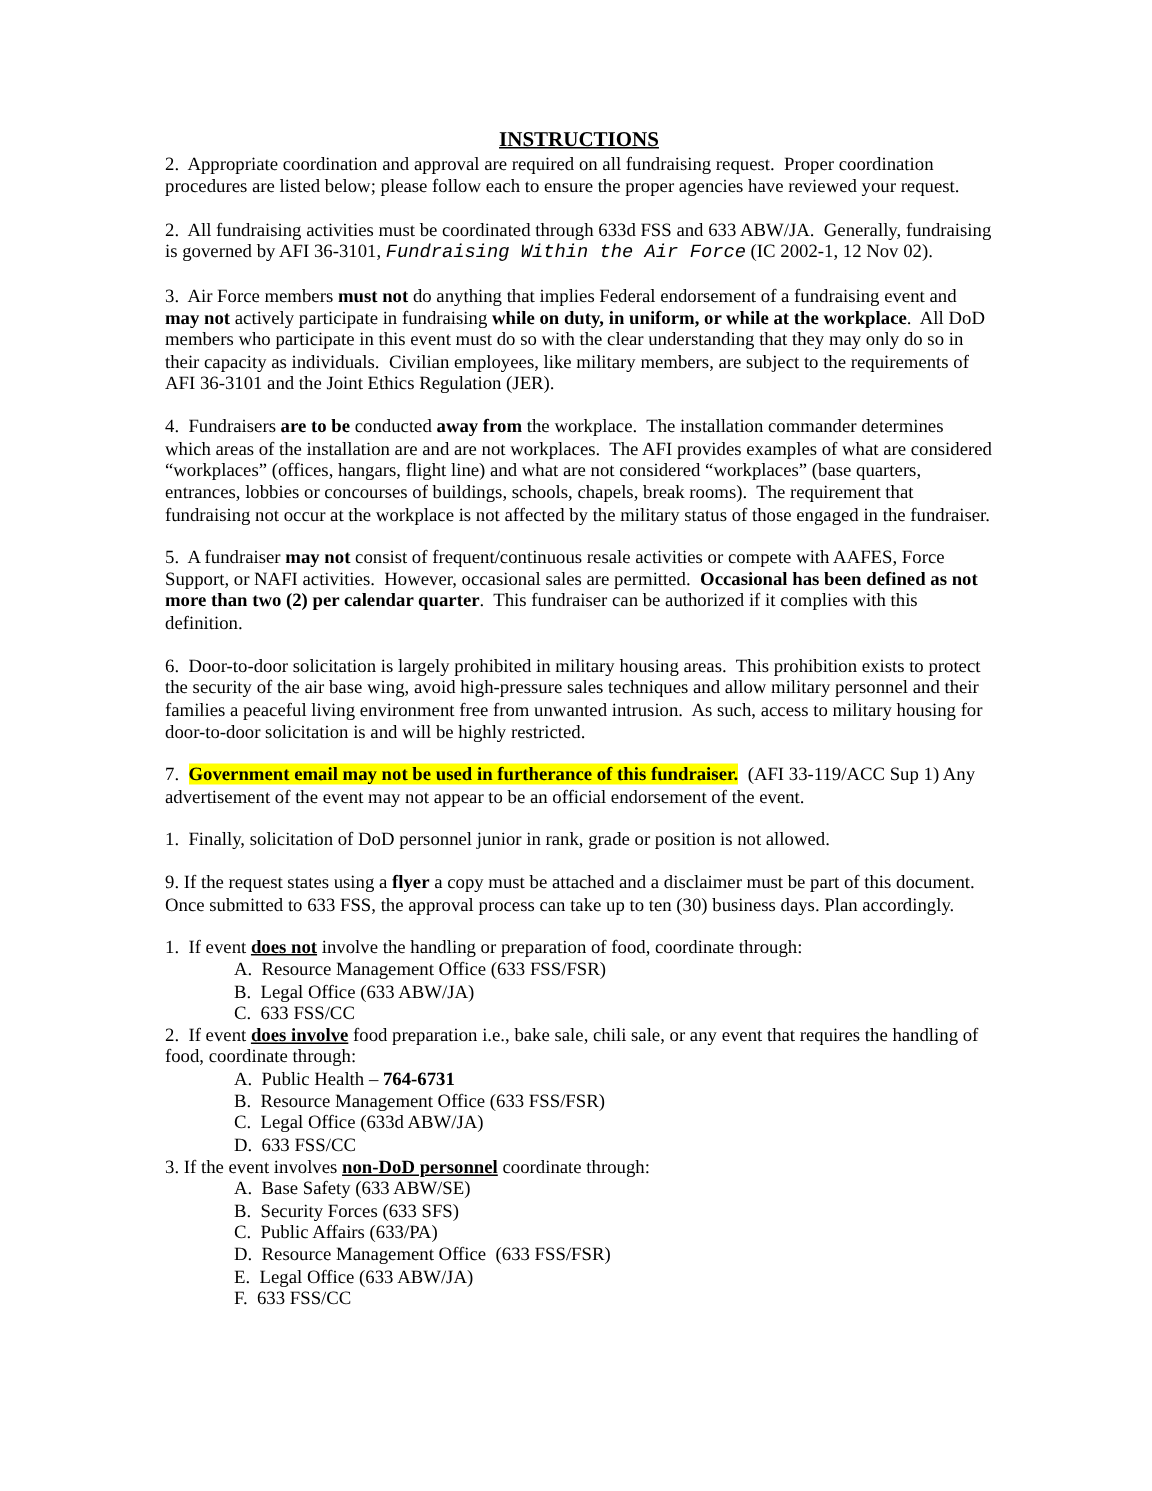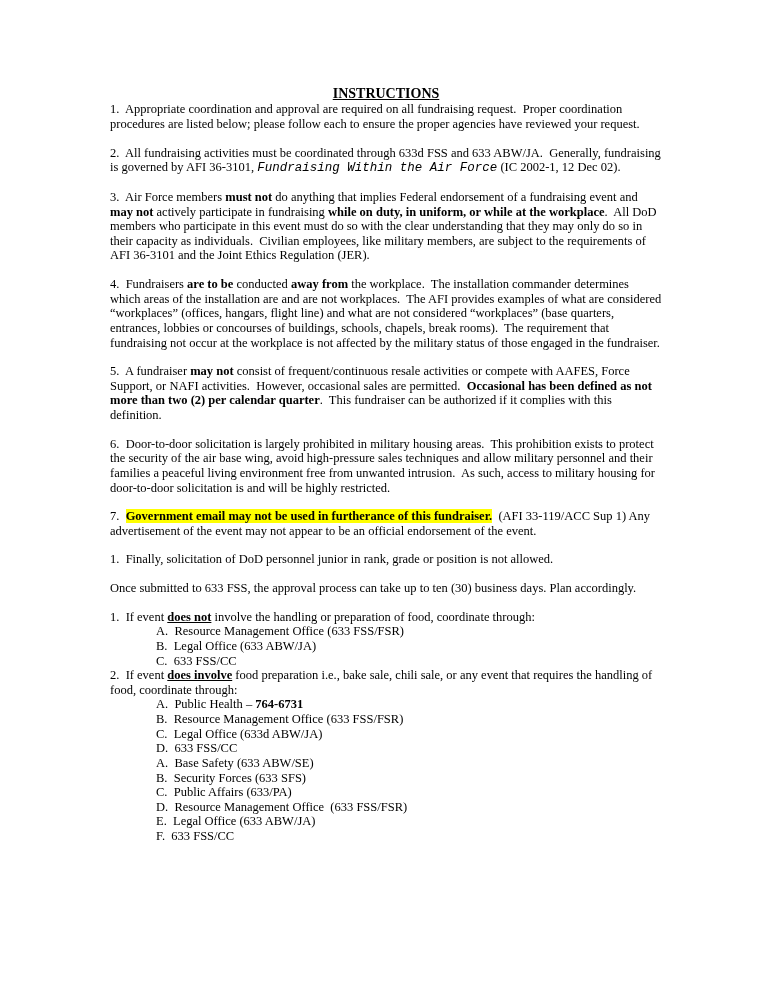--- a/index.html
+++ b/index.html
@@ -27,38 +27,40 @@
   .i  { font-style: italic; font-family: Liberation Mono, monospace; }
   .u  { text-decoration: underline; }
   .hl { background: var(--hl, #ffff00); }
 </style>
 </head>
 <body>
 
 <div class="page">
   <div id="doc-content">
       <div class="blk h"><span class="b u">INSTRUCTIONS</span></div>
-      <div class="blk p"><span>1.  Appropriate coordination and approval are required on all fundraising request.  Proper coordination procedures are listed below; please follow each to ensure the proper agencies have reviewed your request.</span></div>
-      <div class="blk p"><span>2.  All fundraising activities must be coordinated through 633d FSS and 633 ABW/JA.  Generally, fundraising is governed by AFI 36-3101, </span><span class="i">Fundraising Within the Air Force</span><span> (IC 2002-1, 12 Dec 02).</span></div>
+      <div class="blk p"><span>2.  Appropriate coordination and approval are required on all fundraising request.  Proper coordination procedures are listed below; please follow each to ensure the proper agencies have reviewed your request.</span></div>
+      <div class="blk p"><span>2.  All fundraising activities must be coordinated through 633d FSS and 633 ABW/JA.  Generally, fundraising is governed by AFI 36-3101, </span><span class="i">Fundraising Within the Air Force</span><span> (IC 2002-1, 12 Nov 02).</span></div>
       <div class="blk p"><span>3.  Air Force members </span><span class="b">must not</span><span> do anything that implies Federal endorsement of a fundraising event and </span><span class="b">may not</span><span> actively participate in fundraising </span><span class="b">while on duty, in uniform, or while at the workplace</span><span>.  All DoD members who participate in this event must do so with the clear understanding that they may only do so in their capacity as individuals.  Civilian employees, like military members, are subject to the requirements of AFI 36-3101 and the Joint Ethics Regulation (JER).</span></div>
       <div class="blk p"><span>4.  Fundraisers </span><span class="b">are to be</span><span> conducted </span><span class="b">away from</span><span> the workplace.  The installation commander determines which areas of the installation are and are not workplaces.  The AFI provides examples of what are considered “workplaces” (offices, hangars, flight line) and what are not considered “workplaces” (base quarters, entrances, lobbies or concourses of buildings, schools, chapels, break rooms).  The requirement that fundraising not occur at the workplace is not affected by the military status of those engaged in the fundraiser.</span></div>
       <div class="blk p"><span>5.  A fundraiser </span><span class="b">may not</span><span> consist of frequent/continuous resale activities or compete with AAFES, Force Support, or NAFI activities.  However, occasional sales are permitted.  </span><span class="b">Occasional has been defined as not more than two (2) per calendar quarter</span><span>.  This fundraiser can be authorized if it complies with this definition.</span></div>
       <div class="blk p"><span>6.  Door-to-door solicitation is largely prohibited in military housing areas.  This prohibition exists to protect the security of the air base wing, avoid high-pressure sales techniques and allow military personnel and their families a peaceful living environment free from unwanted intrusion.  As such, access to military housing for door-to-door solicitation is and will be highly restricted.</span></div>
       <div class="blk p"><span>7.  </span><span class="b hl">Government email may not be used in furtherance of this fundraiser.</span><span>  (AFI 33-119/ACC Sup 1) Any advertisement of the event may not appear to be an official endorsement of the event.</span></div>
       <div class="blk p"><span>1.  Finally, solicitation of DoD personnel junior in rank, grade or position is not allowed.</span></div>
+      <div class="blk t"><span>9. If the request states using a </span><span class="b">flyer</span><span> a copy must be attached and a disclaimer must be part of this document.</span></div>
       <div class="blk p"><span>Once submitted to 633 FSS, the approval process can take up to ten (30) business days. Plan accordingly.</span></div>
       <div class="blk t"><span>1.  If event </span><span class="b u">does not</span><span> involve the handling or preparation of food, coordinate through:</span></div>
       <div class="blk li"><span>A.  Resource Management Office (633 FSS/FSR)</span></div>
       <div class="blk li"><span>B.  Legal Office (633 ABW/JA)</span></div>
       <div class="blk li"><span>C.  633 FSS/CC</span></div>
       <div class="blk t"><span>2.  If event </span><span class="b u">does involve</span><span> food preparation i.e., bake sale, chili sale, or any event that requires the handling of food, coordinate through:</span></div>
       <div class="blk li"><span>A.  Public Health – </span><span class="b">764-6731</span></div>
       <div class="blk li"><span>B.  Resource Management Office (633 FSS/FSR)</span></div>
       <div class="blk li"><span>C.  Legal Office (633d ABW/JA)</span></div>
       <div class="blk li"><span>D.  633 FSS/CC</span></div>
+      <div class="blk t"><span>3. If the event involves </span><span class="b u">non-DoD personnel</span><span> coordinate through:</span></div>
       <div class="blk li"><span>A.  Base Safety (633 ABW/SE)</span></div>
       <div class="blk li"><span>B.  Security Forces (633 SFS)</span></div>
       <div class="blk li"><span>C.  Public Affairs (633/PA)</span></div>
       <div class="blk li"><span>D.  Resource Management Office  (633 FSS/FSR)</span></div>
       <div class="blk li"><span>E.  Legal Office (633 ABW/JA)</span></div>
       <div class="blk li"><span>F.  633 FSS/CC</span></div>
     </div>
 </div>
 
 </body></html>

